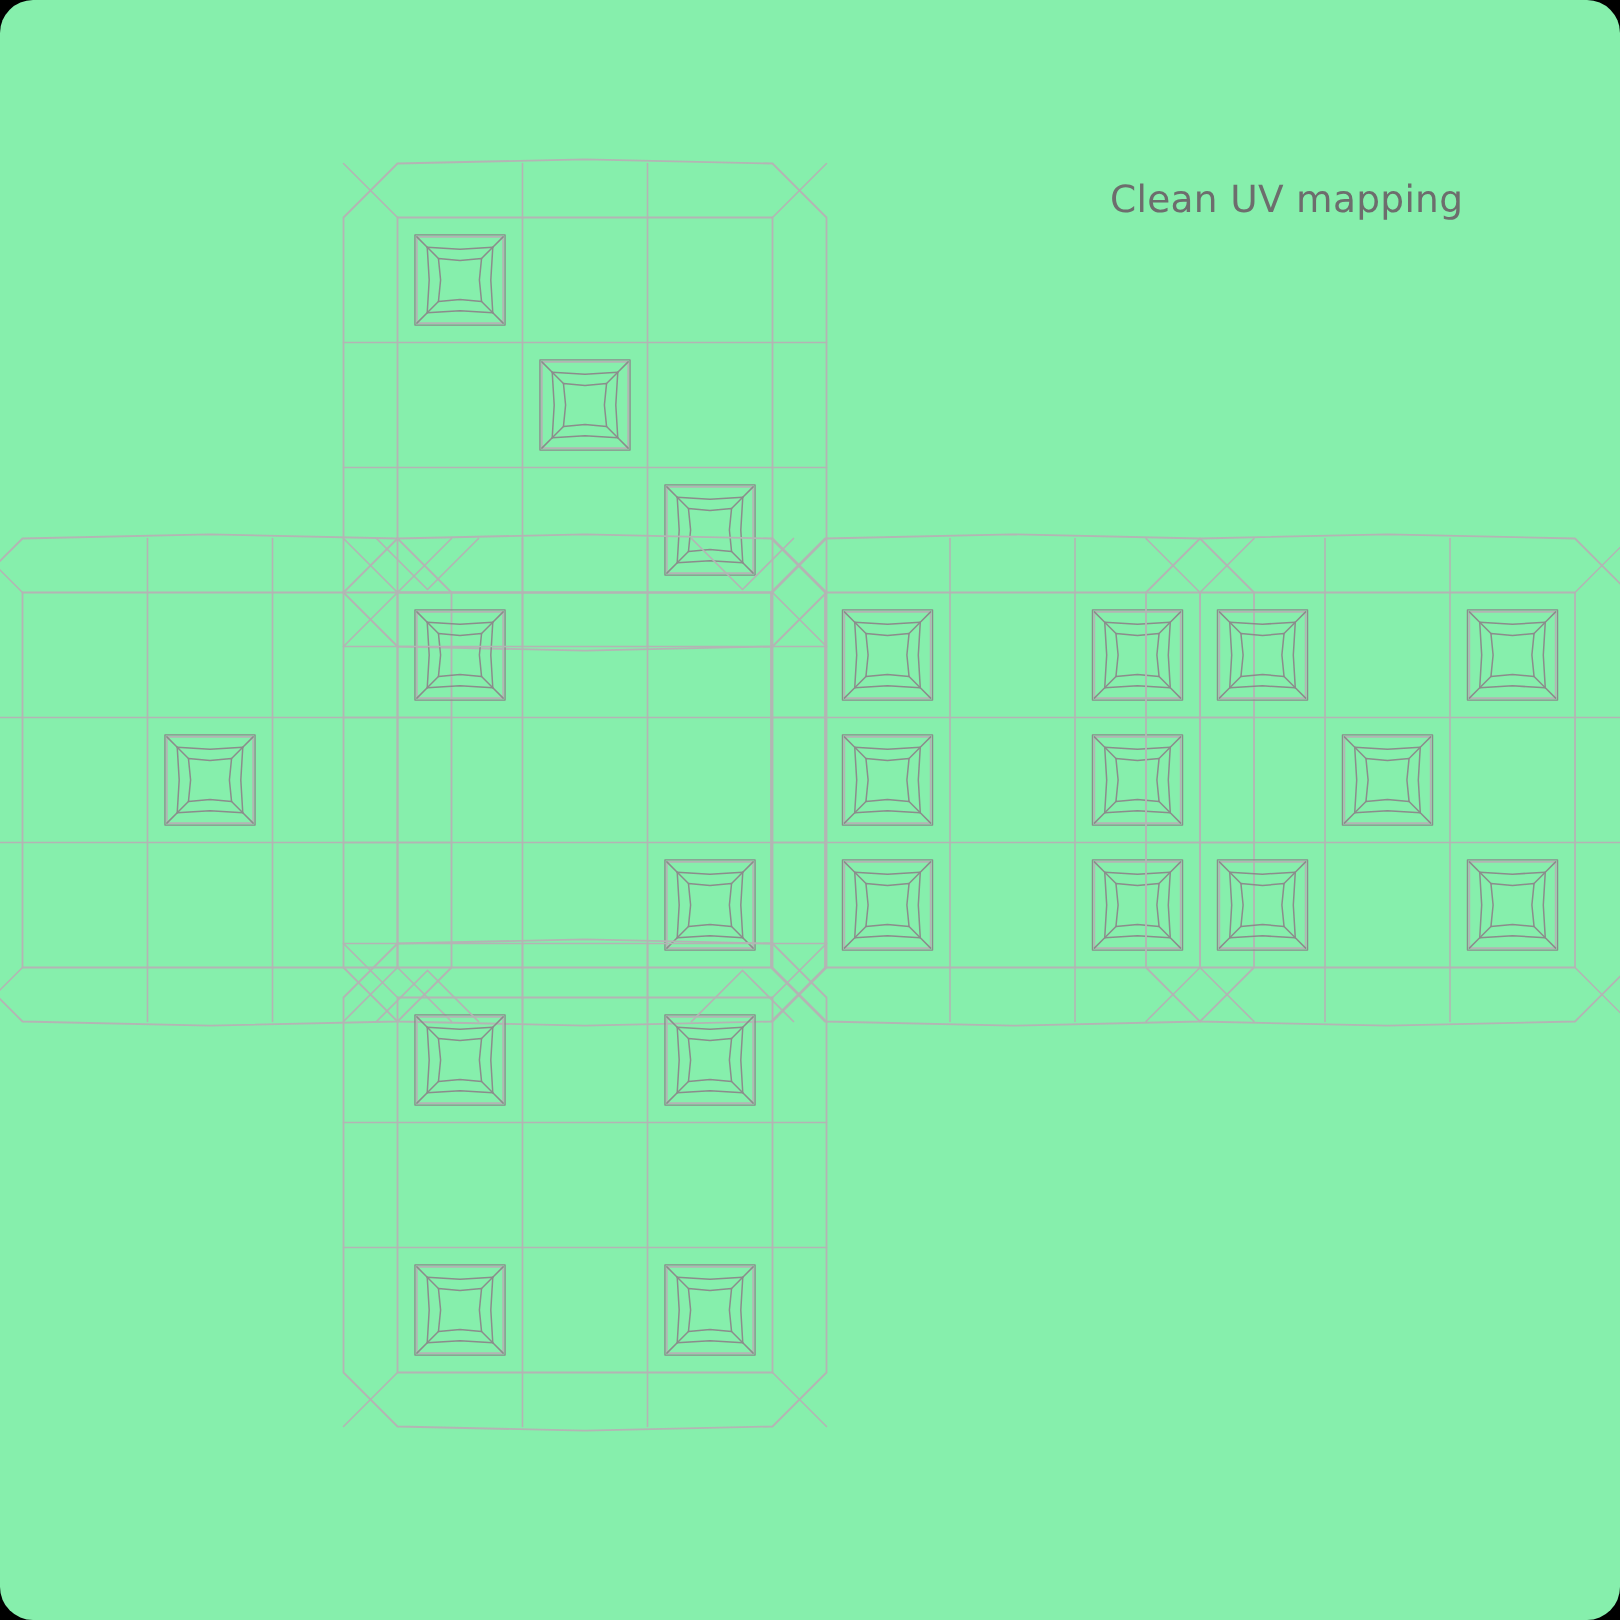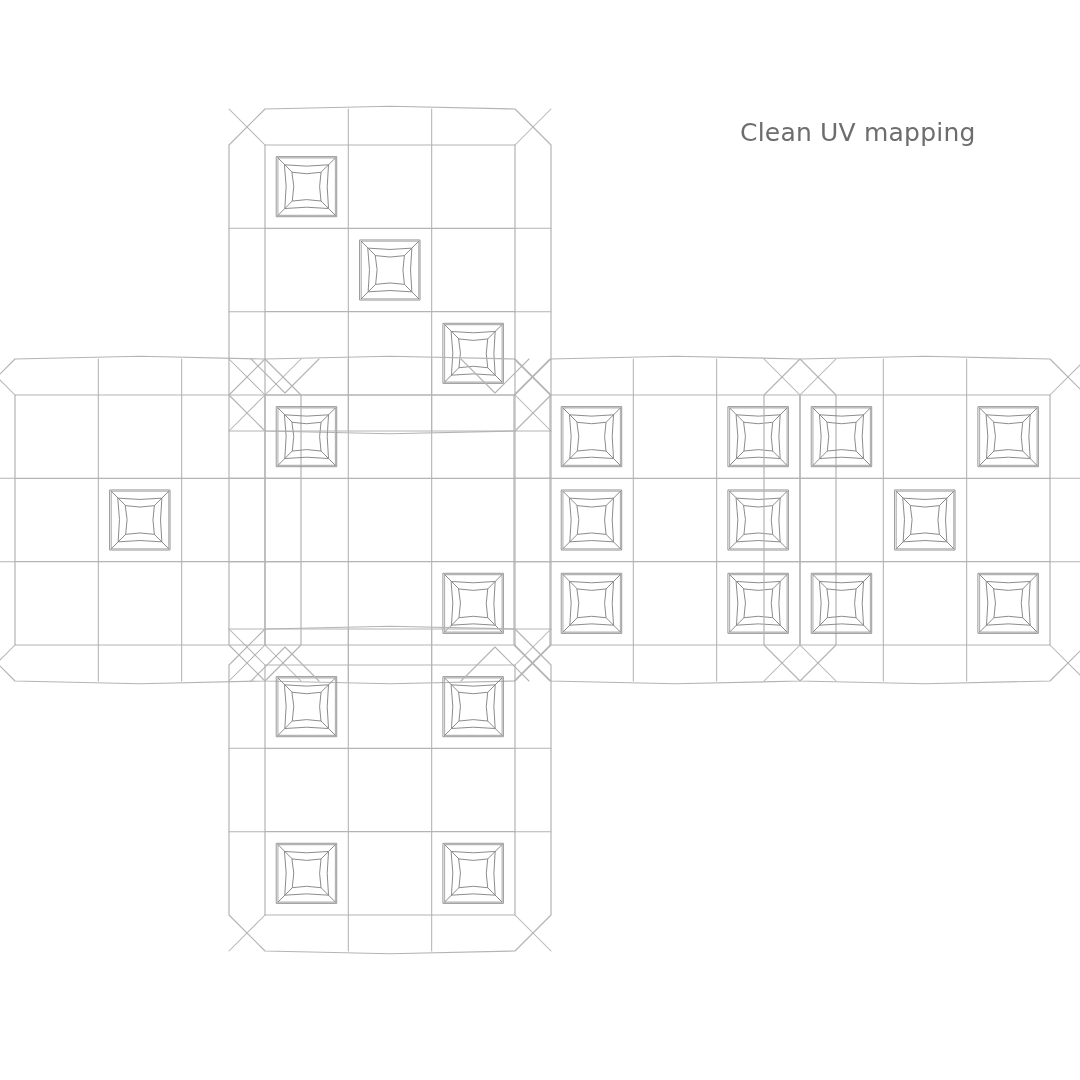--- a/index.html
+++ b/index.html
@@ -2,21 +2,21 @@
 <html><head>
 <meta charset="utf-8">
 <title>Clean UV mapping</title>
 <style>
   html,body{margin:0;padding:0;background:#000;}
   body{
     width:1080px;height:1080px;overflow:hidden;
     font-family:"DejaVu Sans","Liberation Sans",sans-serif;
     position:relative;
   }
-  #stage{position:absolute;left:0;top:0;width:1080px;height:1080px;background:#ffffff;}
+  #stage{position:absolute;left:0;top:0;width:1080px;height:1080px;background:#86efac;border-radius:22px;}
   #uvsvg{position:absolute;left:0;top:0;width:1080px;height:1080px;display:block;}
   #caption{
     position:absolute;
     left:740px; top:118px;
     font-size:25px;
     letter-spacing:0.2px;
     color:#6d6d6d;
     white-space:nowrap;
     font-family:"DejaVu Sans","Liberation Sans",sans-serif;
     font-weight:400;

